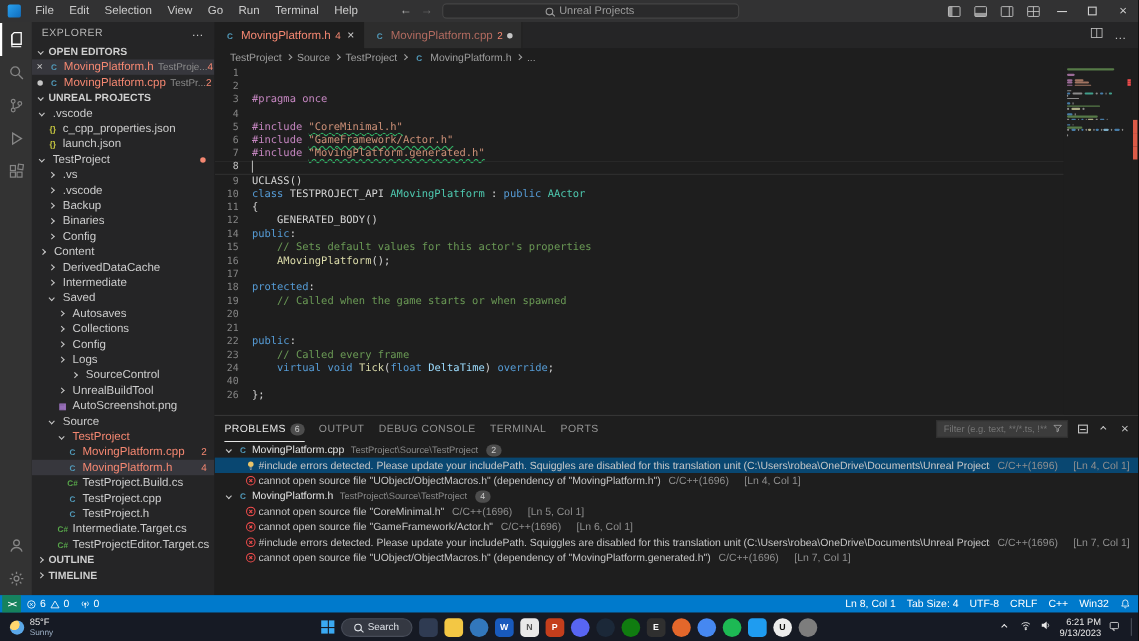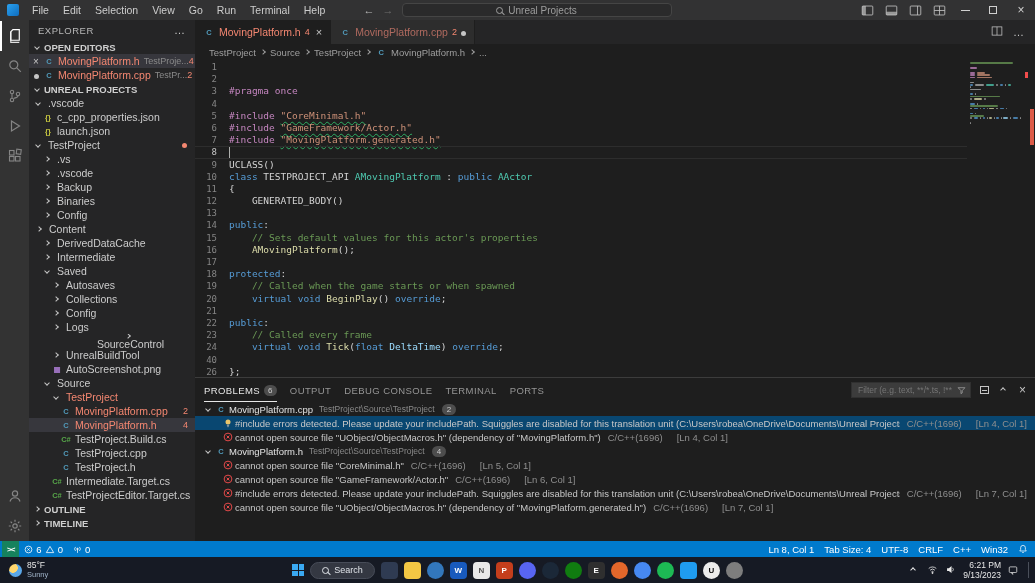--- a/index.html
+++ b/index.html
@@ -339,21 +339,21 @@
             <span class="tlabel">Collections</span>
           </div>
           <div class="trow" style="padding-left: 22px;">
             <span class="chev"></span>
             <span class="tlabel">Config</span>
           </div>
           <div class="trow" style="padding-left: 22px;">
             <span class="chev"></span>
             <span class="tlabel">Logs</span>
           </div>
-          <div class="trow" style="padding-left: 34px; flex-direction: column;">
+          <div class="trow" style="padding-left: 34px;">
             <span class="chev"></span>
             <span class="tlabel">SourceControl</span>
           </div>
           <div class="trow" style="padding-left: 22px;">
             <span class="chev"></span>
             <span class="tlabel">UnrealBuildTool</span>
           </div>
           <div class="trow" style="padding-left: 22px;">
             <span class="ficon image">▦</span>
             <span class="tlabel">AutoScreenshot.png</span>
@@ -450,28 +450,27 @@
             <div class="cline"><span class="lnum">3</span><span class="lcontent"><span class="tok m">#pragma once</span></span></div>
             <div class="cline"><span class="lnum">4</span><span class="lcontent"></span></div>
             <div class="cline"><span class="lnum">5</span><span class="lcontent"><span class="tok m">#include </span><span class="tok s sq">"CoreMinimal.h"</span></span></div>
             <div class="cline"><span class="lnum">6</span><span class="lcontent"><span class="tok m">#include </span><span class="tok s sq">"GameFramework/Actor.h"</span></span></div>
             <div class="cline"><span class="lnum">7</span><span class="lcontent"><span class="tok m">#include </span><span class="tok s sq">"MovingPlatform.generated.h"</span></span></div>
             <div class="cline current"><span class="lnum">8</span><span class="lcontent"><span class="cursor"></span></span></div>
             <div class="cline"><span class="lnum">9</span><span class="lcontent"><span class="tok p">UCLASS()</span></span></div>
             <div class="cline"><span class="lnum">10</span><span class="lcontent"><span class="tok k">class</span><span class="tok p"> TESTPROJECT_API </span><span class="tok t">AMovingPlatform</span><span class="tok p"> : </span><span class="tok k">public</span><span class="tok p"> </span><span class="tok t">AActor</span></span></div>
             <div class="cline"><span class="lnum">11</span><span class="lcontent"><span class="tok p">{</span></span></div>
             <div class="cline"><span class="lnum">12</span><span class="lcontent"><span class="tok p">    GENERATED_BODY()</span></span></div>
-            <div class="cline"><span class="lnum">13</span><span class="lcontent"></span></div>
             <div class="cline"><span class="lnum">14</span><span class="lcontent"><span class="tok k">public</span><span class="tok p">:</span></span></div>
             <div class="cline"><span class="lnum">15</span><span class="lcontent"><span class="tok c">    // Sets default values for this actor's properties</span></span></div>
             <div class="cline"><span class="lnum">16</span><span class="lcontent"><span class="tok p">    </span><span class="tok f">AMovingPlatform</span><span class="tok p">();</span></span></div>
             <div class="cline"><span class="lnum">17</span><span class="lcontent"></span></div>
             <div class="cline"><span class="lnum">18</span><span class="lcontent"><span class="tok k">protected</span><span class="tok p">:</span></span></div>
             <div class="cline"><span class="lnum">19</span><span class="lcontent"><span class="tok c">    // Called when the game starts or when spawned</span></span></div>
-            <div class="cline"><span class="lnum">20</span><span class="lcontent"><span class="tok p">    </span><span class="tok k">virtual</span><span class="tok p"> </span><span class="tok k">void</span><span class="tok p"> </span><span class="tok f">BeginPlay</span><span class="tok p">() </span><span class="tok k">override</span><span class="tok p">;</span></span></div>
+            <div class="cline"><span class="lnum">20</span></div>
             <div class="cline"><span class="lnum">21</span><span class="lcontent"></span></div>
             <div class="cline"><span class="lnum">22</span><span class="lcontent"><span class="tok k">public</span><span class="tok p">:</span></span></div>
             <div class="cline"><span class="lnum">23</span><span class="lcontent"><span class="tok c">    // Called every frame</span></span></div>
             <div class="cline"><span class="lnum">24</span><span class="lcontent"><span class="tok p">    </span><span class="tok k">virtual</span><span class="tok p"> </span><span class="tok k">void</span><span class="tok p"> </span><span class="tok f">Tick</span><span class="tok p">(</span><span class="tok k">float</span><span class="tok p"> </span><span class="tok v">DeltaTime</span><span class="tok p">) </span><span class="tok k">override</span><span class="tok p">;</span></span></div>
             <div class="cline"><span class="lnum">40</span><span class="lcontent"></span></div>
             <div class="cline"><span class="lnum">26</span><span class="lcontent"><span class="tok p">};</span></span></div>
           </div>
         <div class="minimap-wrap" id="minimap">
             <div class="mm-line">
               <span class="mm-tok c" style="width: 42.9px;"></span>

